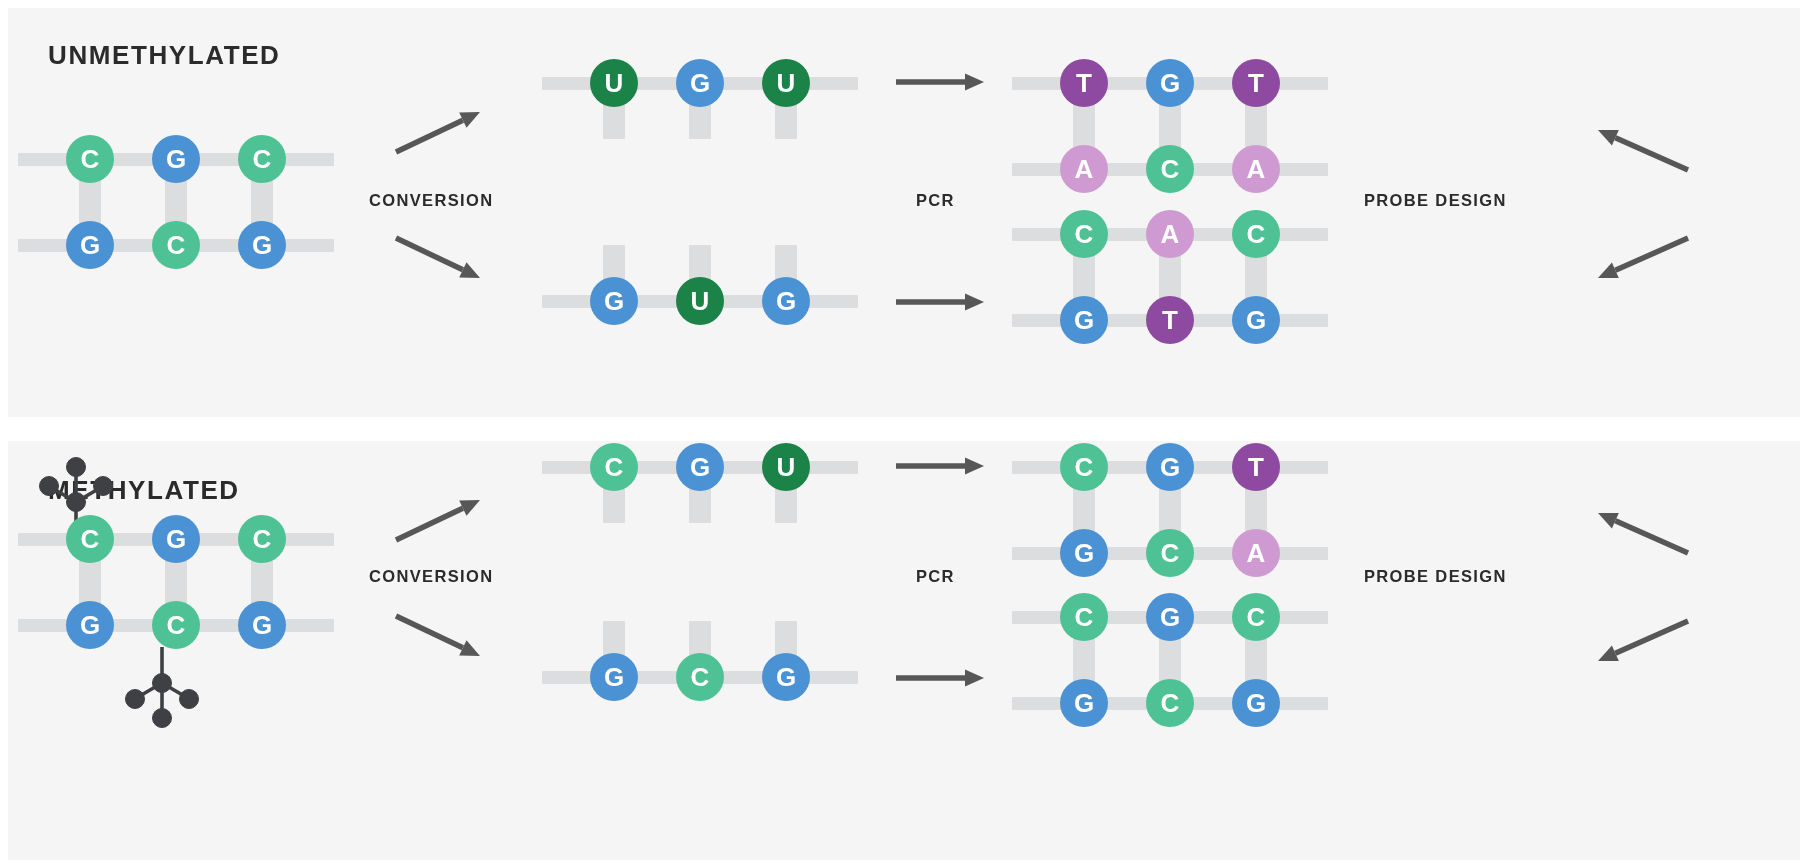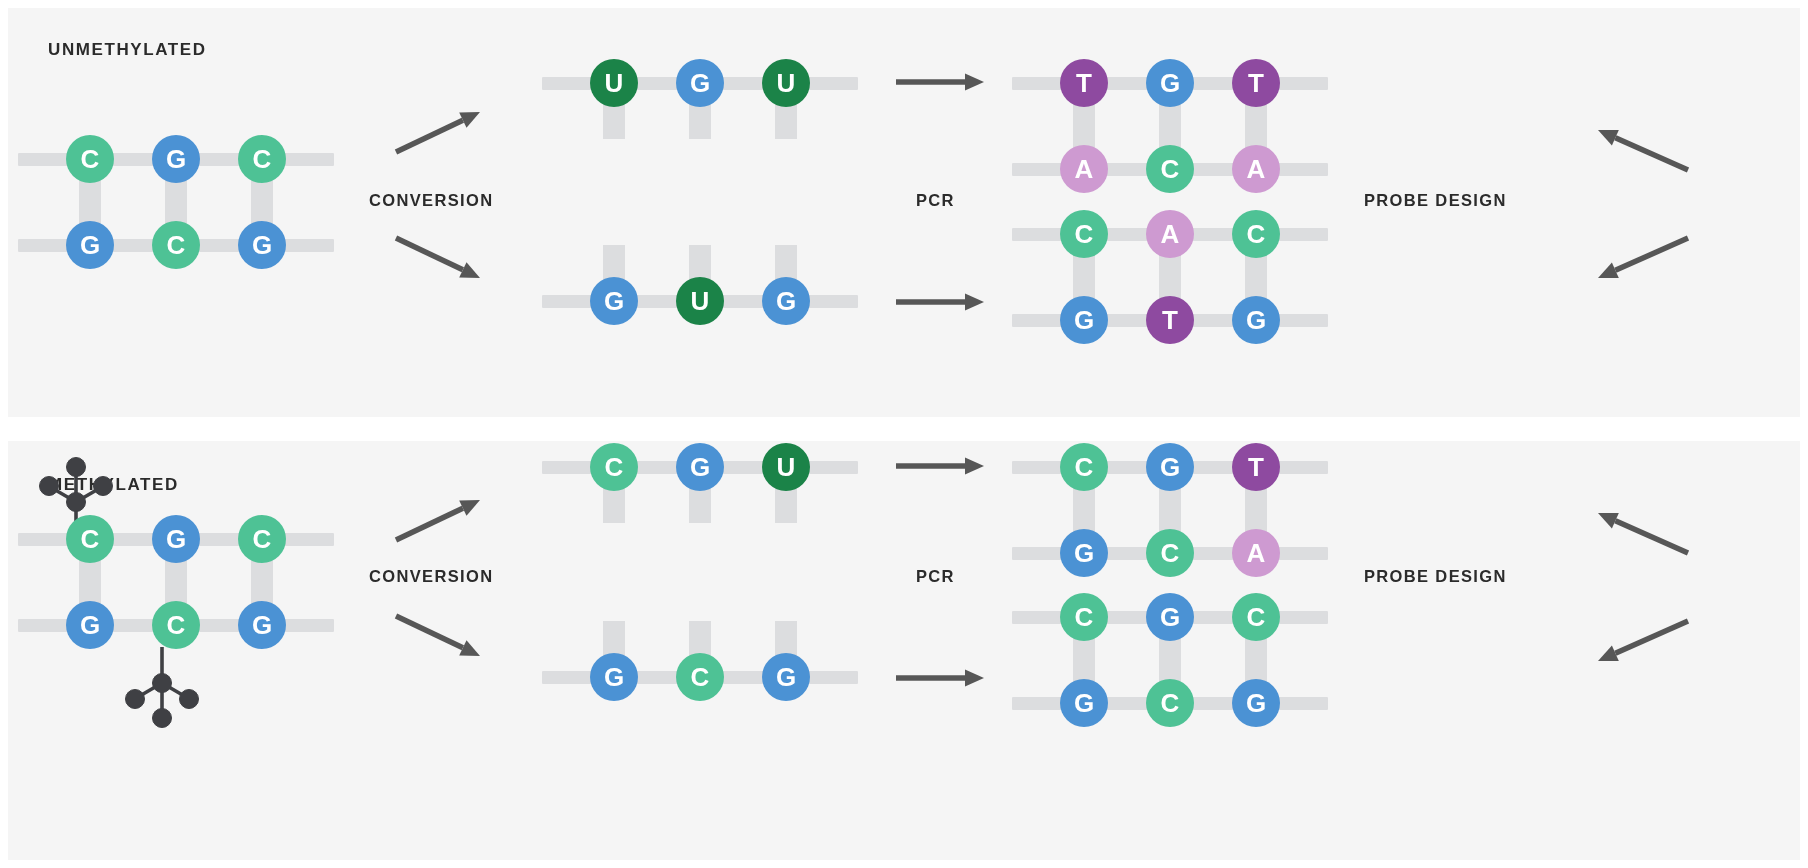--- a/index.html
+++ b/index.html
@@ -15,21 +15,21 @@
     position: absolute;
     left: 8px;
     width: 1792px;
     background: #f5f5f5;
   }
   #panel-unmethylated { top: 8px; height: 409px; }
   #panel-methylated  { top: 441px; height: 419px; }
 
   .panel-title {
     position: absolute;
-    font-size: 17px;
+    font-size: 26px;
     font-weight: 700;
     letter-spacing: 1.6px;
     color: #2b2b2b;
     white-space: nowrap;
   }
 
   .stage { position: absolute; inset: 0; }
 
   .backbone {
     position: absolute;

